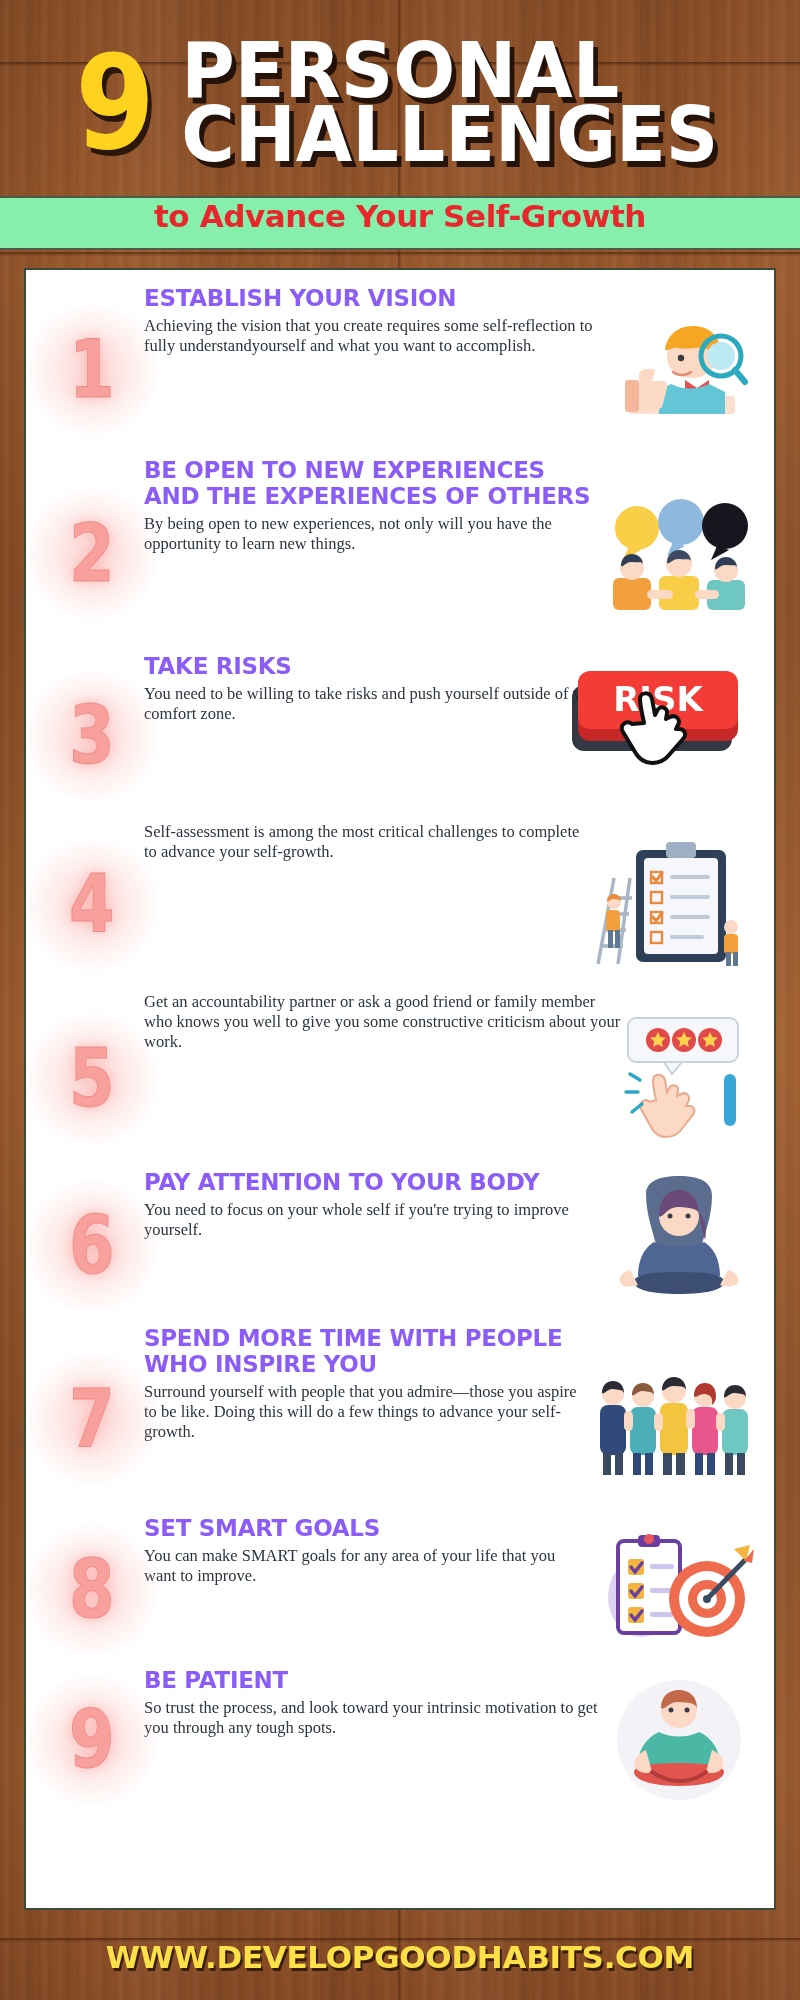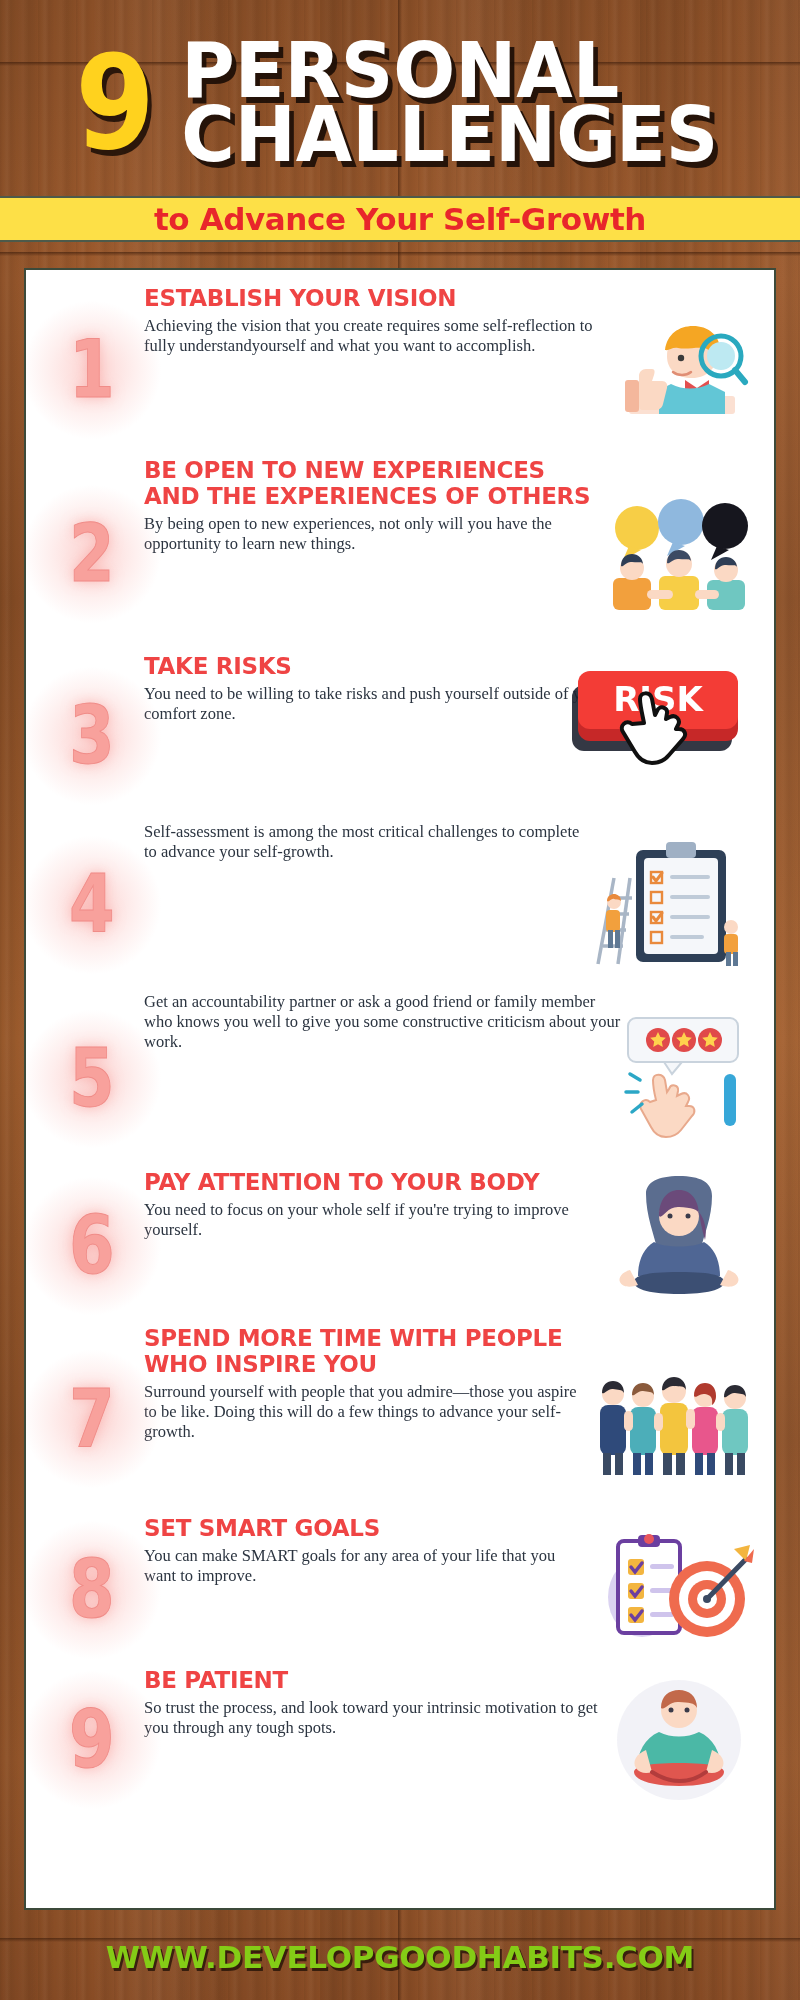--- a/index.html
+++ b/index.html
@@ -50,24 +50,24 @@
     font-size:76px; font-weight:900; color:#ffffff;
     letter-spacing:0px;
     font-family:"DejaVu Sans", sans-serif;
     text-shadow: 5px 6px 0 rgba(25,12,5,0.9);
     transform:scaleX(0.96);
     white-space:nowrap;
   }
 
   
   .subtitle-band {
-    position:absolute; left:0; right:0; top:196px; height:46px; z-index:6;
-    background:#fde047;
+    position:absolute; left:0; right:0; top:196px; height:54px; z-index:6;
+    background:#86efac;
     border-top:2px solid #4d5a4a; border-bottom:2px solid #4d5a4a;
-    display:flex; align-items:center; justify-content:center;
+    display:flex; align-items:flex-start; justify-content:center;
   }
   .subtitle {
     color:#E8262B; font-size:31px; font-weight:800; letter-spacing:-0.4px;
     font-family:"DejaVu Sans", sans-serif;
   }
 
   
   .card {
     position:absolute; left:24px; right:24px; top:268px; bottom:90px;
     background:#ffffff;
@@ -98,21 +98,21 @@
     position:relative;
     font-family:"DejaVu Sans", sans-serif;
     font-size:80px; font-weight:900; line-height:1;
     color:#F8A19C;
     -webkit-text-stroke:1px #F08C88;
     transform:scaleX(0.82);
     text-shadow:0 0 14px rgba(248,150,145,0.55);
   }
   .txt-cell { flex:1 1 auto; padding-top:2px; min-width:0; }
   .item-title {
-    color:#ef4444; font-weight:800; font-size:23px; line-height:1.12;
+    color:#8b5cf6; font-weight:800; font-size:23px; line-height:1.12;
     letter-spacing:-0.3px;
     font-family:"DejaVu Sans", sans-serif;
     margin-bottom:4px;
   }
   .item-body {
     color:#2b3440; font-size:16.5px; line-height:1.22;
     font-family:"Liberation Serif", serif;
   }
   .art-cell {
     flex:0 0 auto; width:150px; height:120px;
@@ -120,21 +120,21 @@
     align-self:center; margin-left:4px;
   }
   .art-cell svg { display:block; }
 
   
   .footer {
     position:absolute; left:0; right:0; bottom:0; height:86px; z-index:6;
     display:flex; align-items:center; justify-content:center;
   }
   .footer-text {
-    color:#84cc16; font-weight:800; font-size:31px; letter-spacing:-0.3px;
+    color:#fde047; font-weight:800; font-size:31px; letter-spacing:-0.3px;
     font-family:"DejaVu Sans", sans-serif;
     text-shadow:2px 3px 0 rgba(30,15,6,0.75);
   }
 </style>
 </head>
 <body>
 
 <div class="wood"></div>
 <div class="plank-line" style="top:62px"></div>
 <div class="plank-line" style="top:252px"></div>

